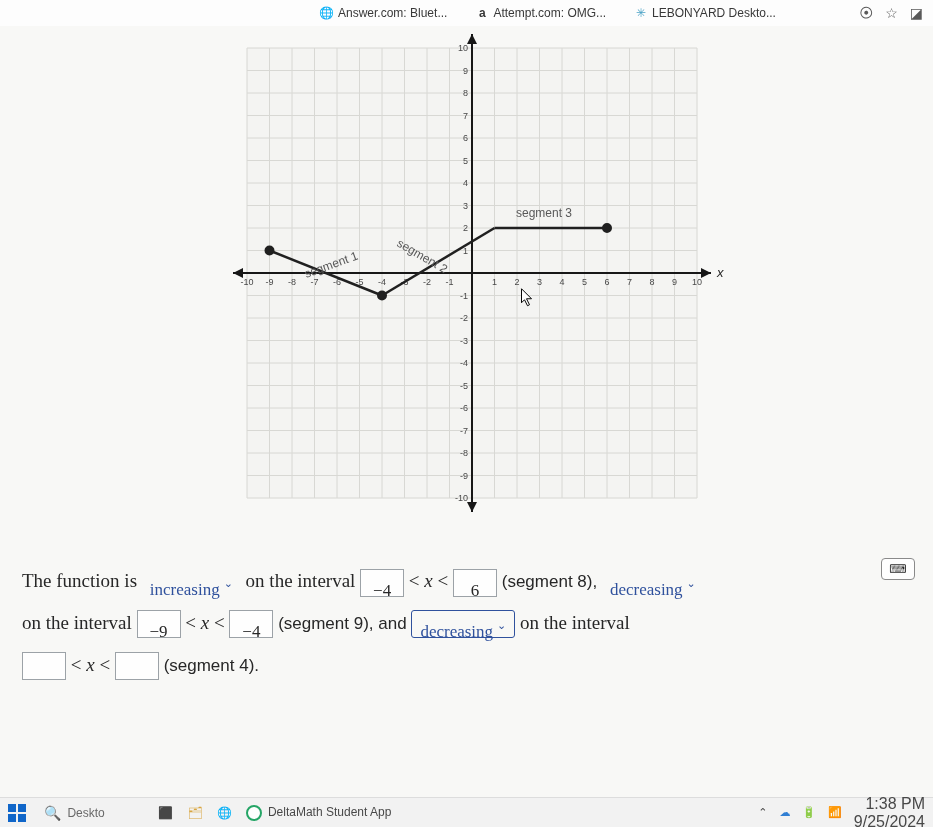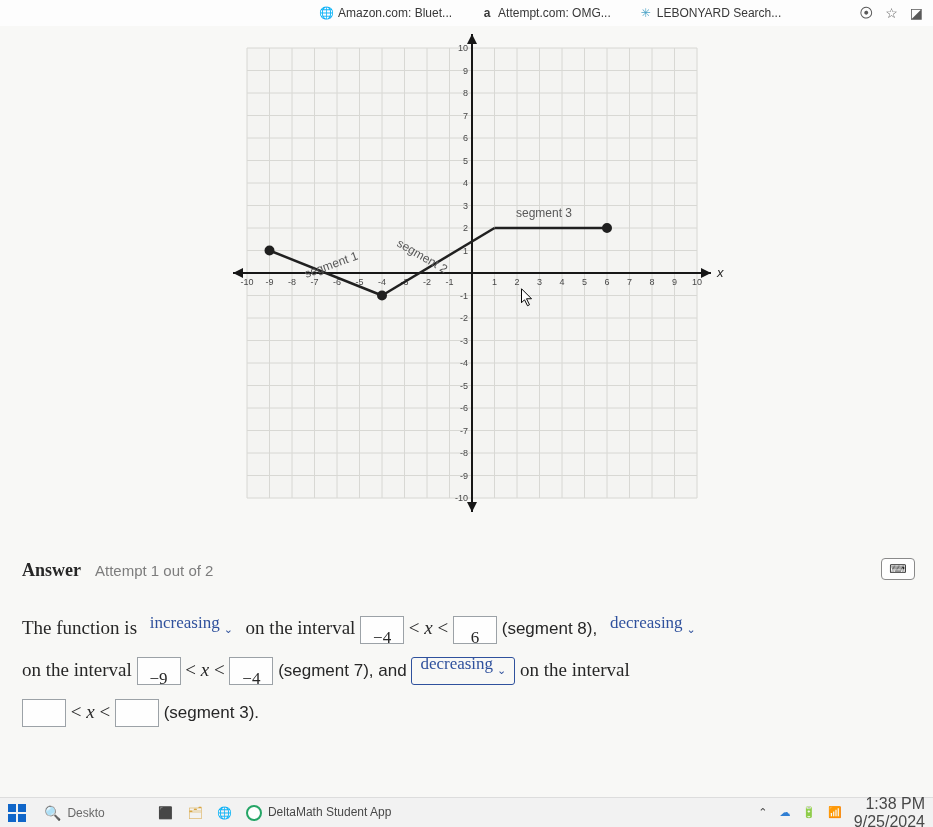--- a/index.html
+++ b/index.html
@@ -65,21 +65,21 @@
       border:1px solid #9aa0a6;
       background:#fff;
       text-align:center;
       padding:2px 6px;
       font-size:17px;
       font-family: Georgia, serif;
       vertical-align: middle;
     }
     .ans-select {
       display:inline-flex;
-      align-items:flex-end;
+      align-items:flex-start;
       gap:4px;
       height:28px;
       padding:2px 8px;
       font-size:17px;
       color:#2a4d9b;
       vertical-align: middle;
     }
     .ans-select.boxed { border:1px solid #2a4d9b; border-radius:3px;}
     .ans-select .caret { font-size:11px; color:#2a4d9b;}
     .seglabel { font-family: Arial,sans-serif; font-size:17px;}
@@ -114,29 +114,29 @@
     .taskbar .tray { margin-left:auto; display:flex; align-items:center; gap:12px; font-size:11px;}
     .taskbar .tray .clock { text-align:right; line-height:1.1; font-size:16px;}
     .axis-font { font-family: Arial, sans-serif; }
   </style>
 </head>
 <body>
 
 <div class="bookmarks">
   <div class="bm">
     <span class="bicon">🌐</span>
-    <span>Amazon.com: Bluet...</span>
+    <span>Answer.com: Bluet...</span>
   </div>
   <div class="bm">
     <span class="bicon" style="font-weight:bold;">a</span>
     <span>Attempt.com: OMG...</span>
   </div>
   <div class="bm">
     <span class="bicon" style="color:#4aa3c7;">✳</span>
-    <span>LEBONYARD Search...</span>
+    <span>LEBONYARD Deskto...</span>
   </div>
   <div class="right-icons">
     <span>⦿</span>
     <span>☆</span>
     <span>◪</span>
   </div>
 </div>
 
 <div class="content">
   <div class="chart-holder">
@@ -239,24 +239,20 @@
         <text x="346.99999999999994" y="188.75" font-size="12" fill="#555" transform="rotate(0 346.99999999999994 188.75)" text-anchor="middle" class="axis-font">segment 3</text>
         <circle cx="72.5" cy="222.49999999999997" r="4" fill="#1a1a1a" stroke="#1a1a1a" stroke-width="2"></circle>
         <circle cx="185" cy="267.5" r="4" fill="#1a1a1a" stroke="#1a1a1a" stroke-width="2"></circle>
         <circle cx="410" cy="200" r="4" fill="#1a1a1a" stroke="#1a1a1a" stroke-width="2"></circle>
         <path d="M324.5 260.75 l0 14 l3 -3 l3 6 l2 -1 l-3 -6 l5 0 z" fill="#fff" stroke="#000" stroke-width="1"></path>
       </svg>
   </div>
 
   <div class="answer-block">
     <div class="kb-btn">⌨</div>
-    <div class="ans-head">
-      <span class="label">Answer</span>
-      <span class="attempt">Attempt 1 out of 2</span>
-    </div>
     <div class="sentence">
       <span>The function is</span>
       <span class="ans-select">
         <span>increasing</span>
         <span class="caret">⌄</span>
       </span>
       <span>on the interval</span>
       <span class="ans-input">−4</span>
       <span>&lt;</span>
       <span class="mathvar">x</span>
@@ -267,33 +263,33 @@
         <span>decreasing</span>
         <span class="caret">⌄</span>
       </span>
       <br>
       <span>on the interval</span>
       <span class="ans-input">−9</span>
       <span>&lt;</span>
       <span class="mathvar">x</span>
       <span>&lt;</span>
       <span class="ans-input">−4</span>
-      <span class="seglabel">(segment 7), and</span>
+      <span class="seglabel">(segment 9), and</span>
       <span class="ans-select boxed">
         <span>decreasing</span>
         <span class="caret">⌄</span>
       </span>
       <span>on the interval</span>
       <br>
       <span class="ans-input"></span>
       <span>&lt;</span>
       <span class="mathvar">x</span>
       <span>&lt;</span>
       <span class="ans-input"></span>
-      <span class="seglabel">(segment 3).</span>
+      <span class="seglabel">(segment 4).</span>
     </div>
   </div>
 </div>
 
 <div class="taskbar">
   <svg class="winicon" viewBox="0 0 18 18">
     <rect x="0" y="0" width="8" height="8" fill="#0a63c9"></rect>
       <rect x="10" y="0" width="8" height="8" fill="#0a63c9"></rect>
     <rect x="0" y="10" width="8" height="8" fill="#0a63c9"></rect>
       <rect x="10" y="10" width="8" height="8" fill="#0a63c9"></rect>

